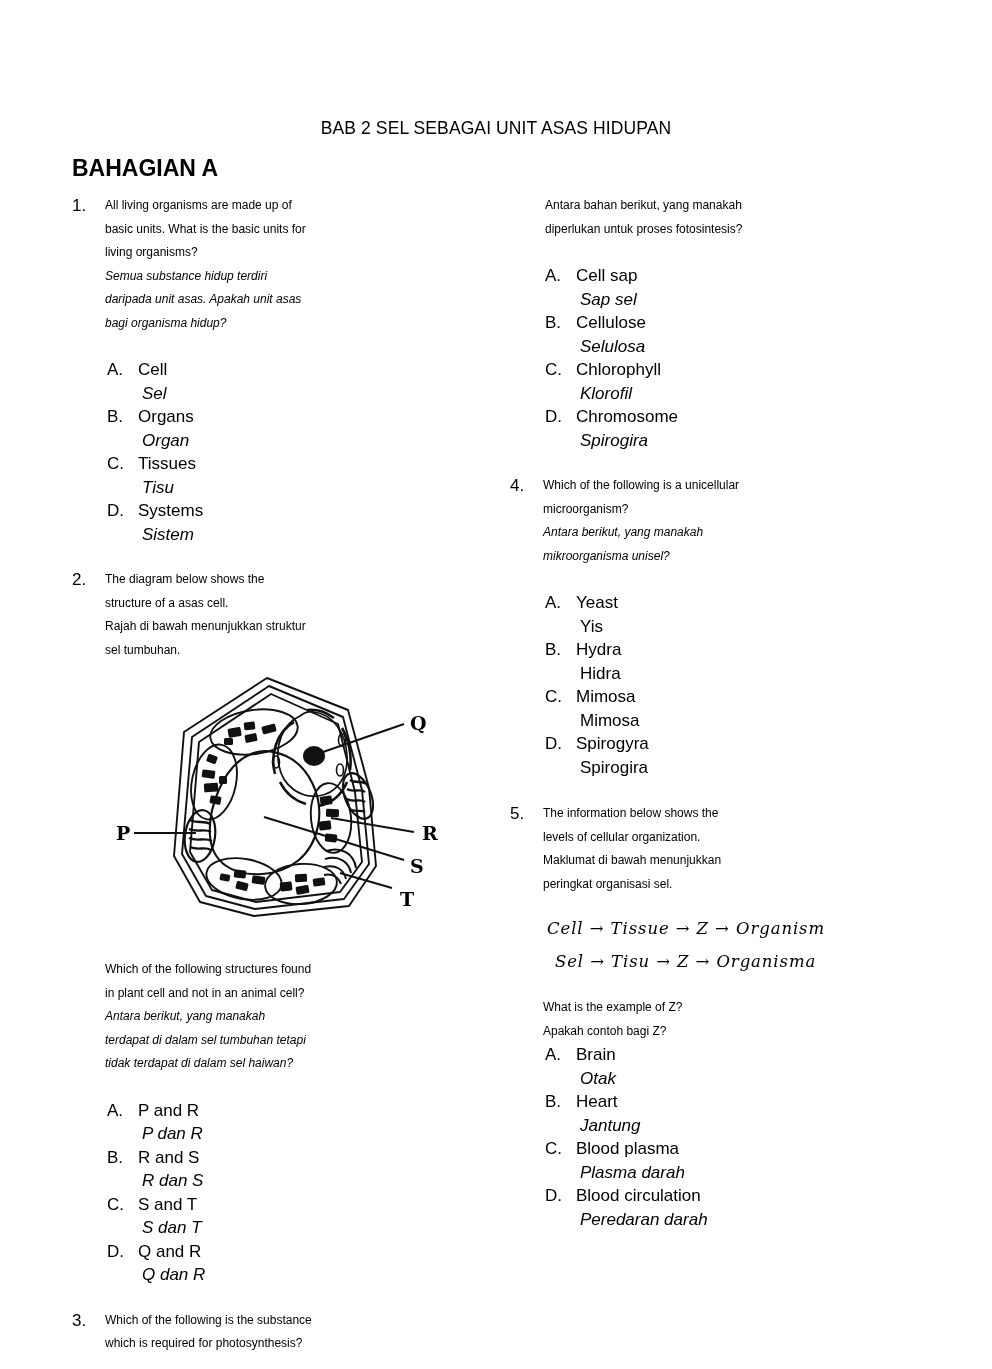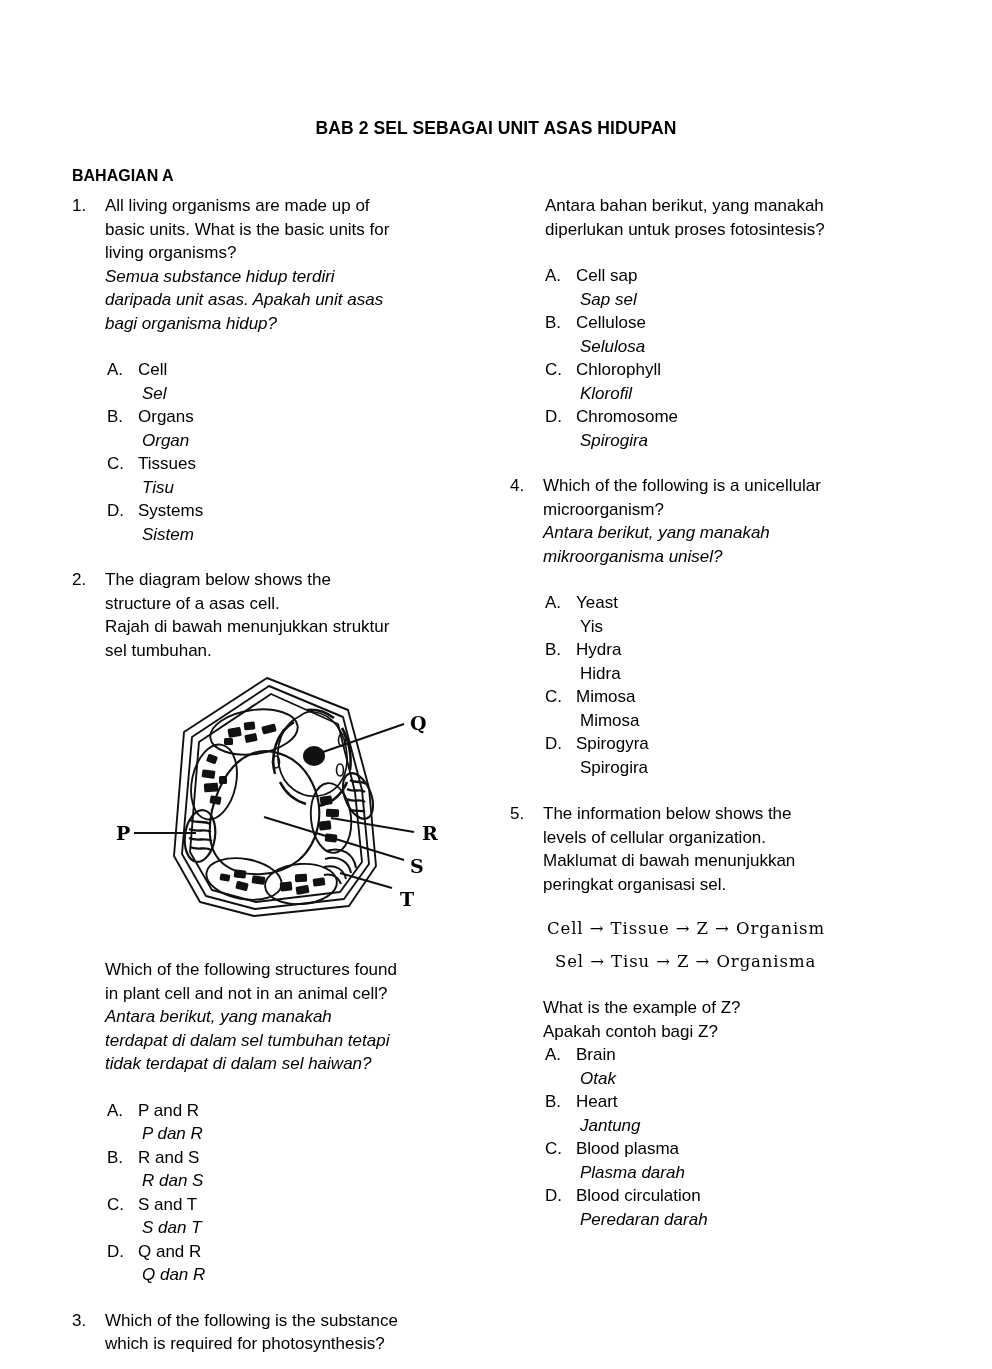--- a/index.html
+++ b/index.html
@@ -24,31 +24,30 @@
   }
 
   
   .doc-title {
     position: absolute;
     left: 0;
     top: 118px;
     width: 992px;
     text-align: center;
     font-size: 17.5px;
-    font-weight: bold;
+    font-weight: normal;
     letter-spacing: 0.1px;
   }
 
   .section-label {
     position: absolute;
     left: 72px;
     top: 155px;
-    font-size: 16px;
+    font-size: 23px;
     font-weight: bold;
-    margin-top: 12px;
   }
 
   
   .col-left {
     position: absolute;
     left: 72px;
     top: 194px;
     width: 410px;
   }
   .col-right {
@@ -66,21 +65,21 @@
   .qnum {
     position: absolute;
     left: 0;
     top: 0;
     width: 30px;
     font-size: 17px;
     line-height: 23.5px;
   }
   .qbody {
     margin-left: 33px;
-    font-size: 17px;
+    font-size: 12px;
     line-height: 23.5px;
   }
   .stem-en { }
   .stem-my { font-style: italic; }
   .stem-my.upright { font-style: normal; }
 
   
   .options {
     margin-top: 23px;
     margin-left: 35px;
@@ -102,20 +101,21 @@
   }
   .opt-my {
     margin-left: 35px;
     font-style: italic;
   }
   .opt-my.upright { font-style: normal; }
 
   
   .formula {
     font-family: "DejaVu Serif", "Liberation Serif", serif;
+    font-style: italic;
     font-size: 16.5px;
     letter-spacing: 0.9px;
     margin-left: 37px;
     line-height: 33px;
     white-space: nowrap;
   }
 
   
   .diagram-wrap {
     position: relative;

